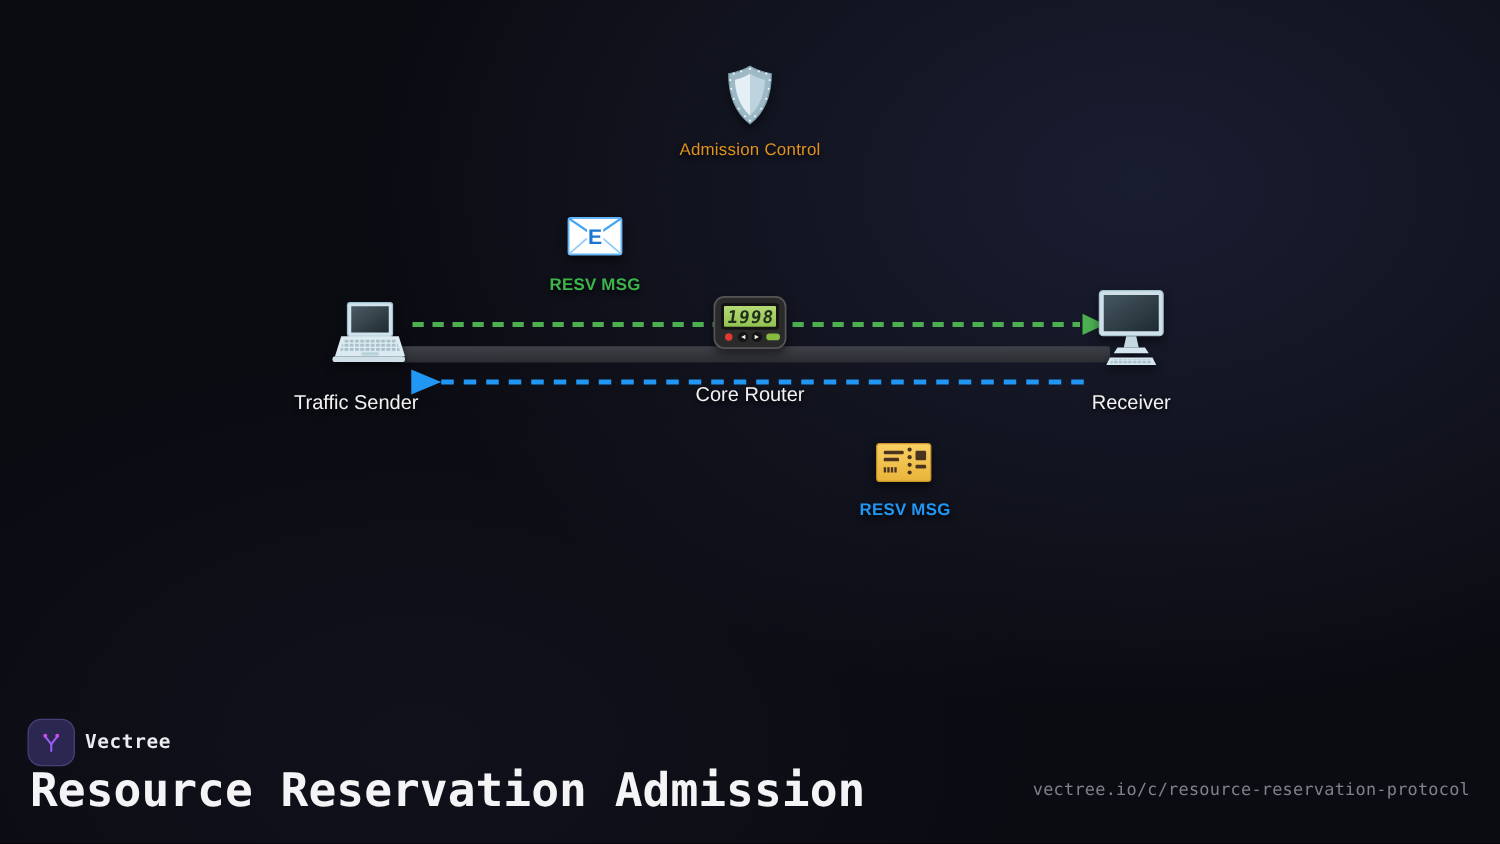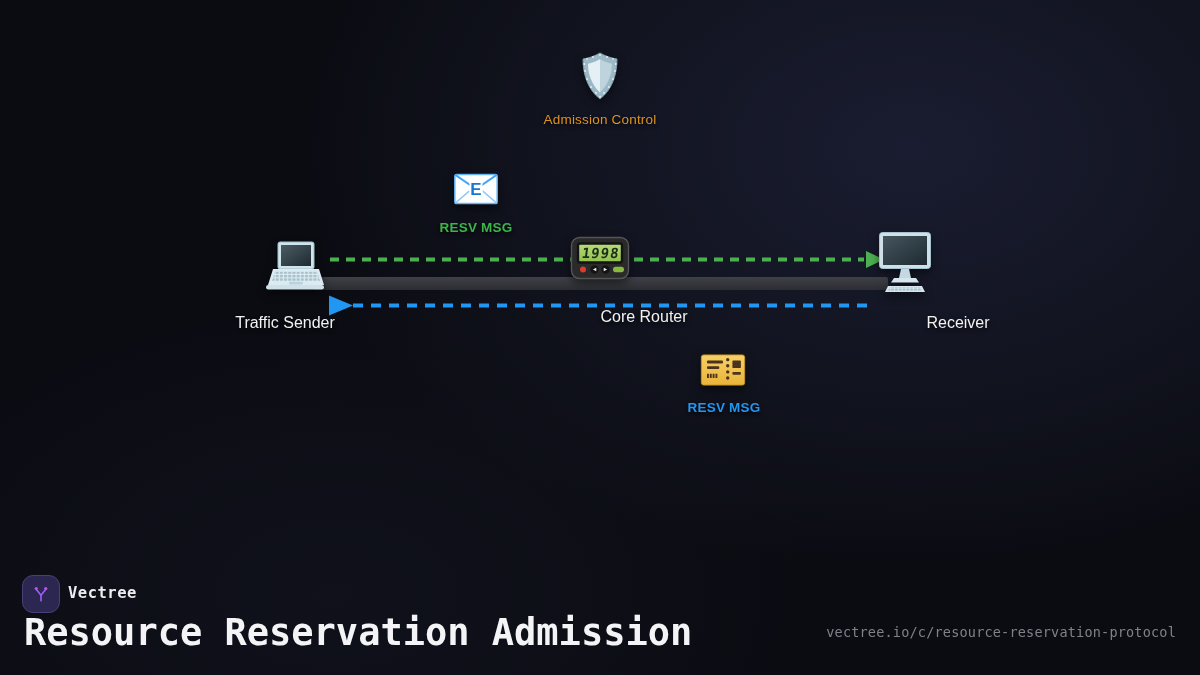--- a/index.html
+++ b/index.html
@@ -144,42 +144,42 @@
         <text class="lcd-text" x="0" y="0" text-anchor="middle" font-size="14" fill="#1f2d1b">1998</text>
       </g>
       <circle cx="13" cy="33.5" r="3" fill="#e03a2f"></circle>
       <circle cx="24.5" cy="33.5" r="4.2" fill="#141414"></circle>
       <polygon points="26.3,31.7 26.3,35.3 22.9,33.5" fill="#eeeeee"></polygon>
       <circle cx="35.5" cy="33.5" r="4.2" fill="#141414"></circle>
       <polygon points="33.7,31.7 33.7,35.3 37.1,33.5" fill="#eeeeee"></polygon>
       <rect x="43" y="30.8" width="11" height="5.4" rx="2.7" fill="#86bb40"></rect>
     </svg>
   </div>
-  <div class="lbl lbl-node" style="left:600px;top:308px;margin-left:44px;">Core Router</div>
+  <div class="lbl lbl-node" style="left:600px;top:308px;">Core Router</div>
 
   <div class="abs icon-wrap z2" style="left:876px;top:231px;">
     <svg width="58" height="64" viewBox="0 0 58 64">
       <defs>
         <linearGradient id="monScr" x1="0" y1="0" x2="1" y2="1">
           <stop offset="0" stop-color="#46565f"></stop>
             <stop offset="1" stop-color="#1d2a31"></stop>
         </linearGradient>
         <pattern id="keysPat2" width="3.8" height="3.2" patternUnits="userSpaceOnUse">
           <rect width="2.8" height="2.2" rx="0.5" fill="#a7c0ca"></rect>
         </pattern>
       </defs>
       <rect x="3.5" y="1.5" width="51" height="36" rx="3" fill="#cfe0e8" stroke="#a5c2cf" stroke-width="1"></rect>
       <rect x="7" y="5" width="44" height="29" fill="url(#monScr)"></rect>
       <path d="M25 38 L33 38 L35 47 L23 47 Z" fill="#c3d8e2"></path>
       <path d="M18 47 L40 47 L43 51.5 L15 51.5 Z" fill="#d5e6ee"></path>
       <path d="M12 55 L46 55 L49 61 L9 61 Z" fill="#d5e6ee"></path>
       <path d="M14 56.2 L44 56.2 L46 59.8 L12 59.8 Z" fill="url(#keysPat2)"></path>
     </svg>
   </div>
-  <div class="lbl lbl-node" style="left:958px;top:314px;">Receiver</div>
+  <div class="lbl lbl-node" style="left:905px;top:314px;">Receiver</div>
 
   <div class="abs icon-wrap z2" style="left:700px;top:354px;">
     <svg width="46" height="32" viewBox="0 0 48 34">
       <defs>
         <linearGradient id="tickGrad" x1="0" y1="0" x2="0" y2="1">
           <stop offset="0" stop-color="#f8d064"></stop>
             <stop offset="1" stop-color="#e9b43a"></stop>
         </linearGradient>
       </defs>
       <rect x="1" y="1" width="46" height="32" rx="2.5" fill="url(#tickGrad)" stroke="#c9962a" stroke-width="1"></rect>

